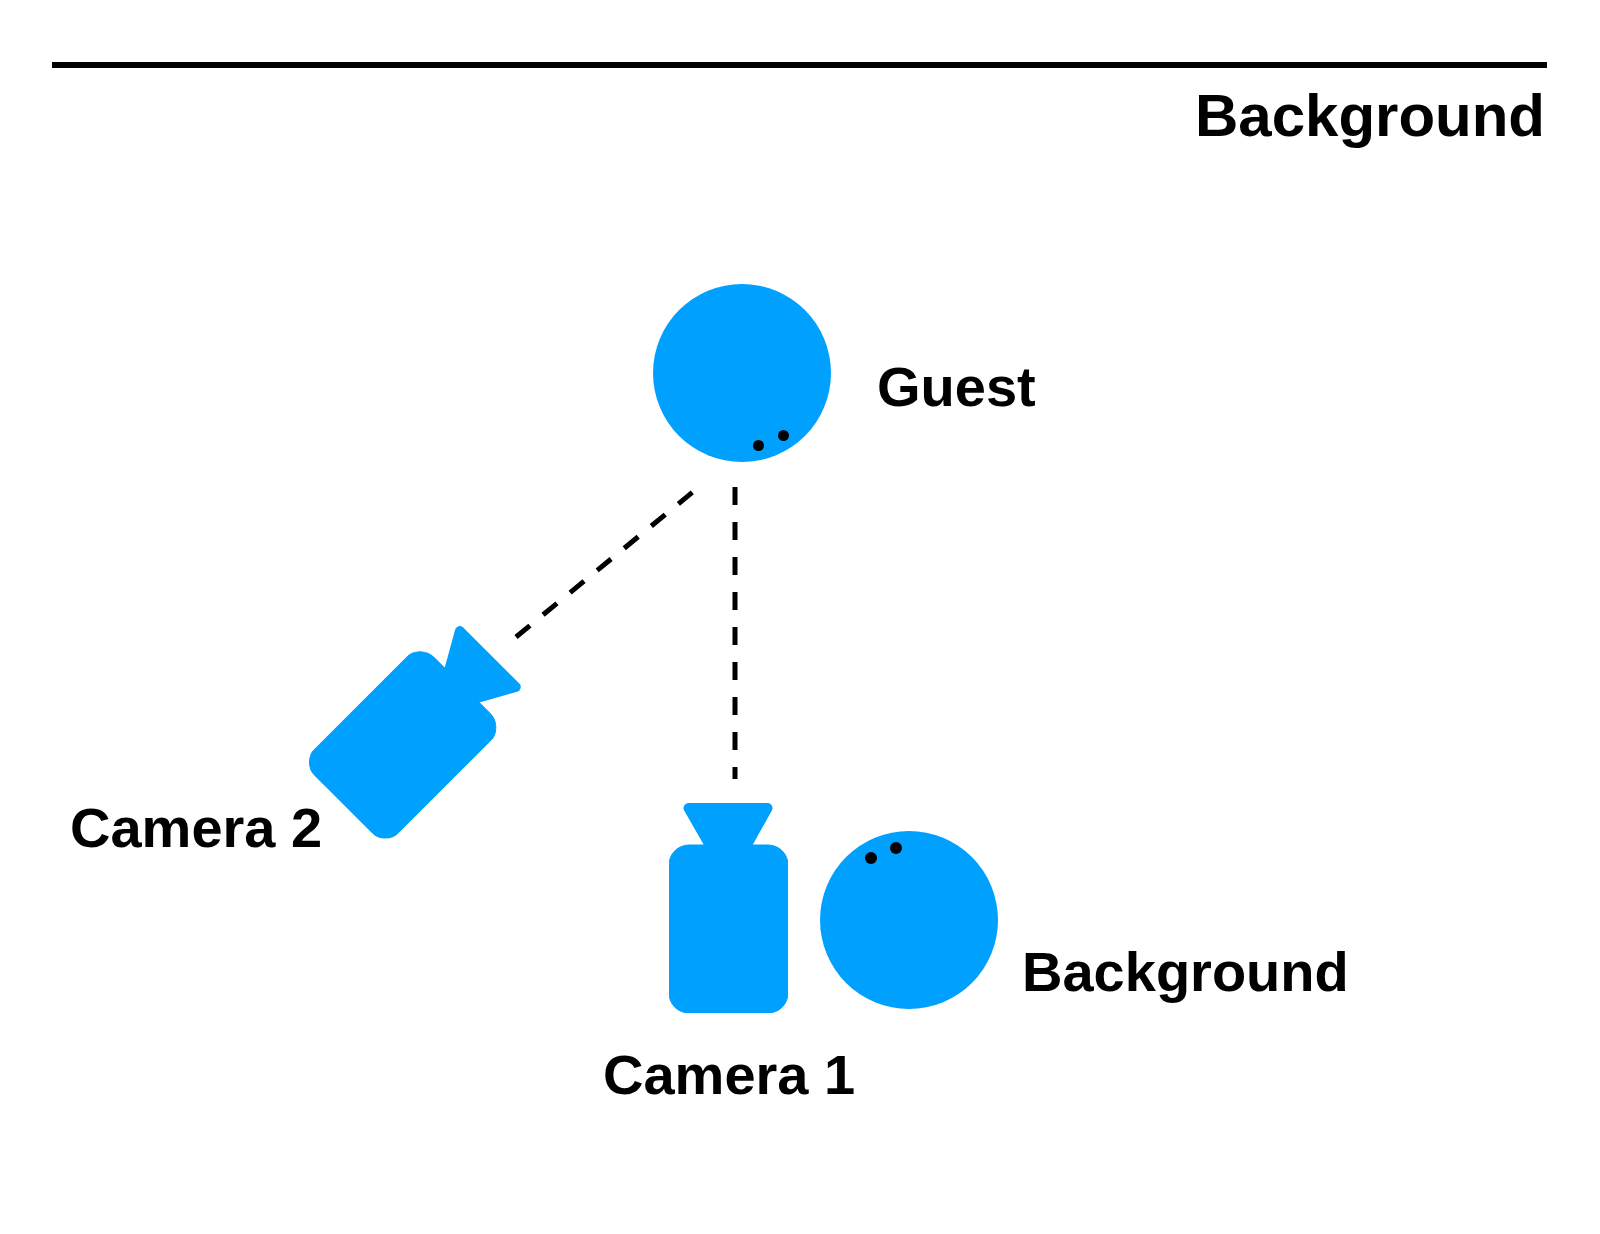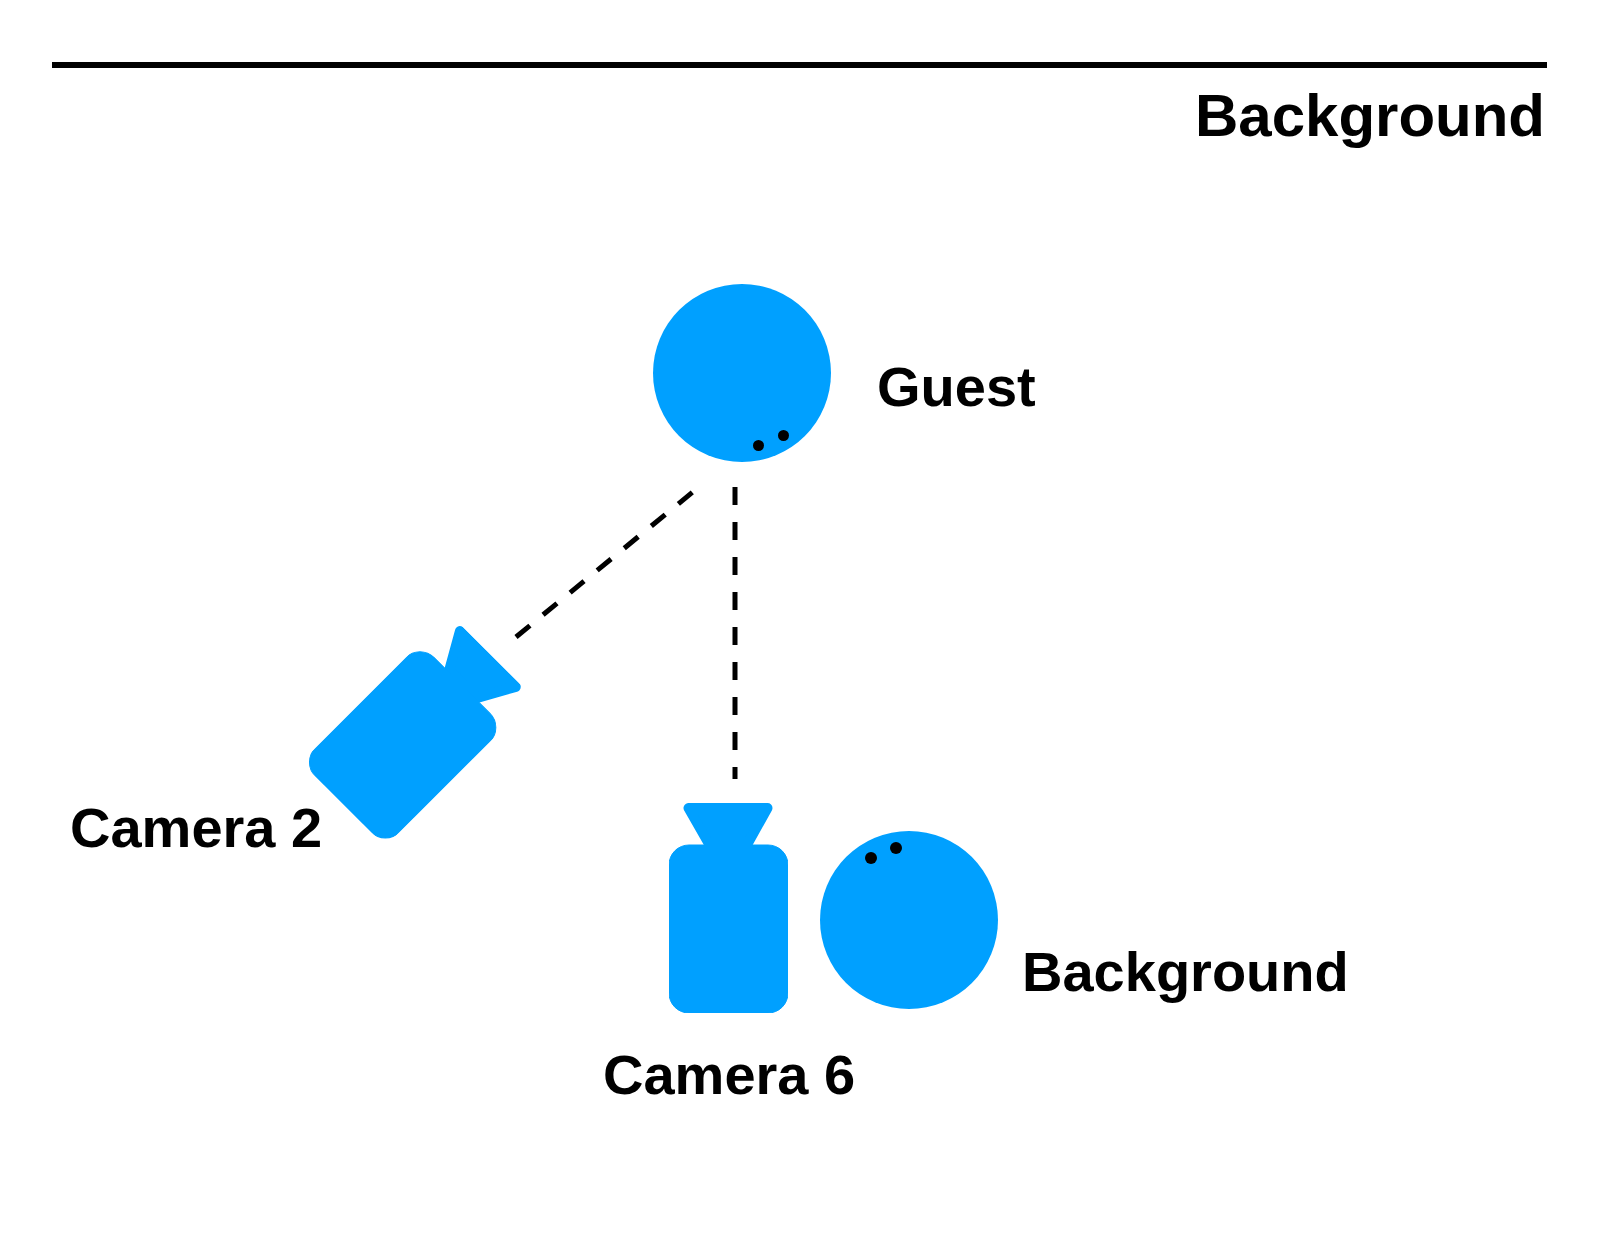--- a/index.html
+++ b/index.html
@@ -118,21 +118,21 @@
   <svg class="camera camera2-icon" viewBox="0 0 119 210">
     <path class="cam-fill" d="M19.5,5 L98.5,5 L79,40 L39.5,40 Z" stroke-width="10" stroke-linejoin="round"></path>
     <rect class="cam-fill" x="0" y="42" width="119" height="168" rx="20"></rect>
   </svg>
   <div class="label camera2-label">Camera 2</div>
 
   <svg class="camera camera1-icon" viewBox="0 0 119 210">
     <path class="cam-fill" d="M19.5,5 L98.5,5 L79,40 L39.5,40 Z" stroke-width="10" stroke-linejoin="round"></path>
     <rect class="cam-fill" x="0" y="42" width="119" height="168" rx="20"></rect>
   </svg>
-  <div class="label camera1-label">Camera 6</div>
+  <div class="label camera1-label">Camera 1</div>
 
   <div class="person interviewer-figure">
     <span class="eye interviewer-eye-a"></span>
     <span class="eye interviewer-eye-b"></span>
   </div>
   <div class="label interviewer-label">Background</div>
 
 </div>
 
 </body></html>

